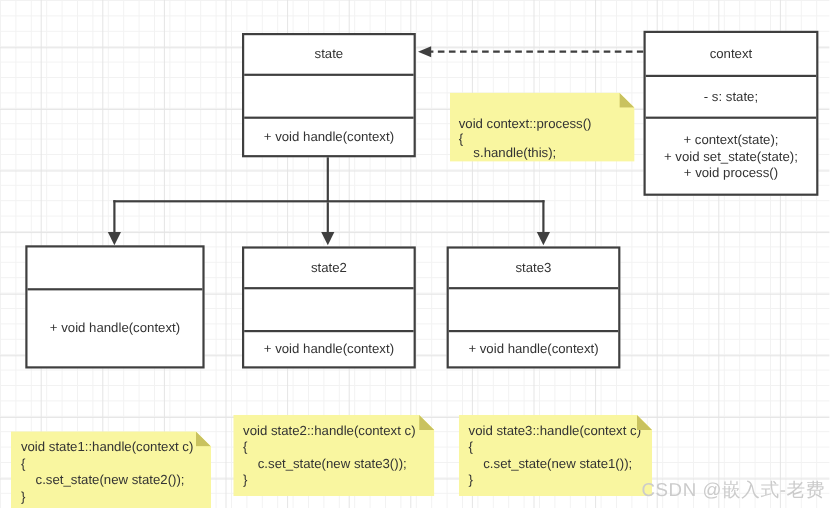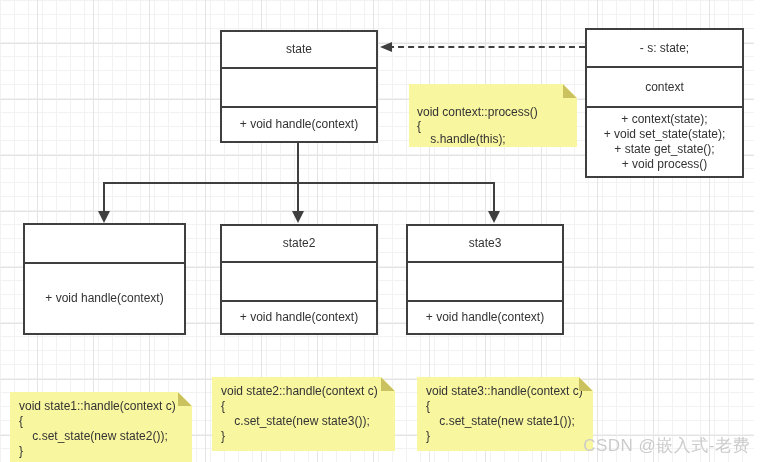--- a/index.html
+++ b/index.html
@@ -81,26 +81,25 @@
 
   <div class="uml-class cls-state">
     <div class="uml-sec t">state</div>
     <div class="uml-sec a"></div>
     <div class="uml-sec m">
       <div>+ void handle(context)</div>
     </div>
   </div>
 
   <div class="uml-class cls-context">
+    <div class="uml-sec t">context</div>
     <div class="uml-sec a">- s: state;</div>
-    <div class="uml-sec t">context</div>
     <div class="uml-sec m">
       <div>+ context(state);</div>
       <div>+ void set_state(state);</div>
-      <div>+ state get_state();</div>
       <div>+ void process()</div>
     </div>
   </div>
 
   <div class="uml-class cls-state1">
     <div class="uml-sec a"></div>
     <div class="uml-sec m">
       <div>+ void handle(context)</div>
     </div>
   </div>

